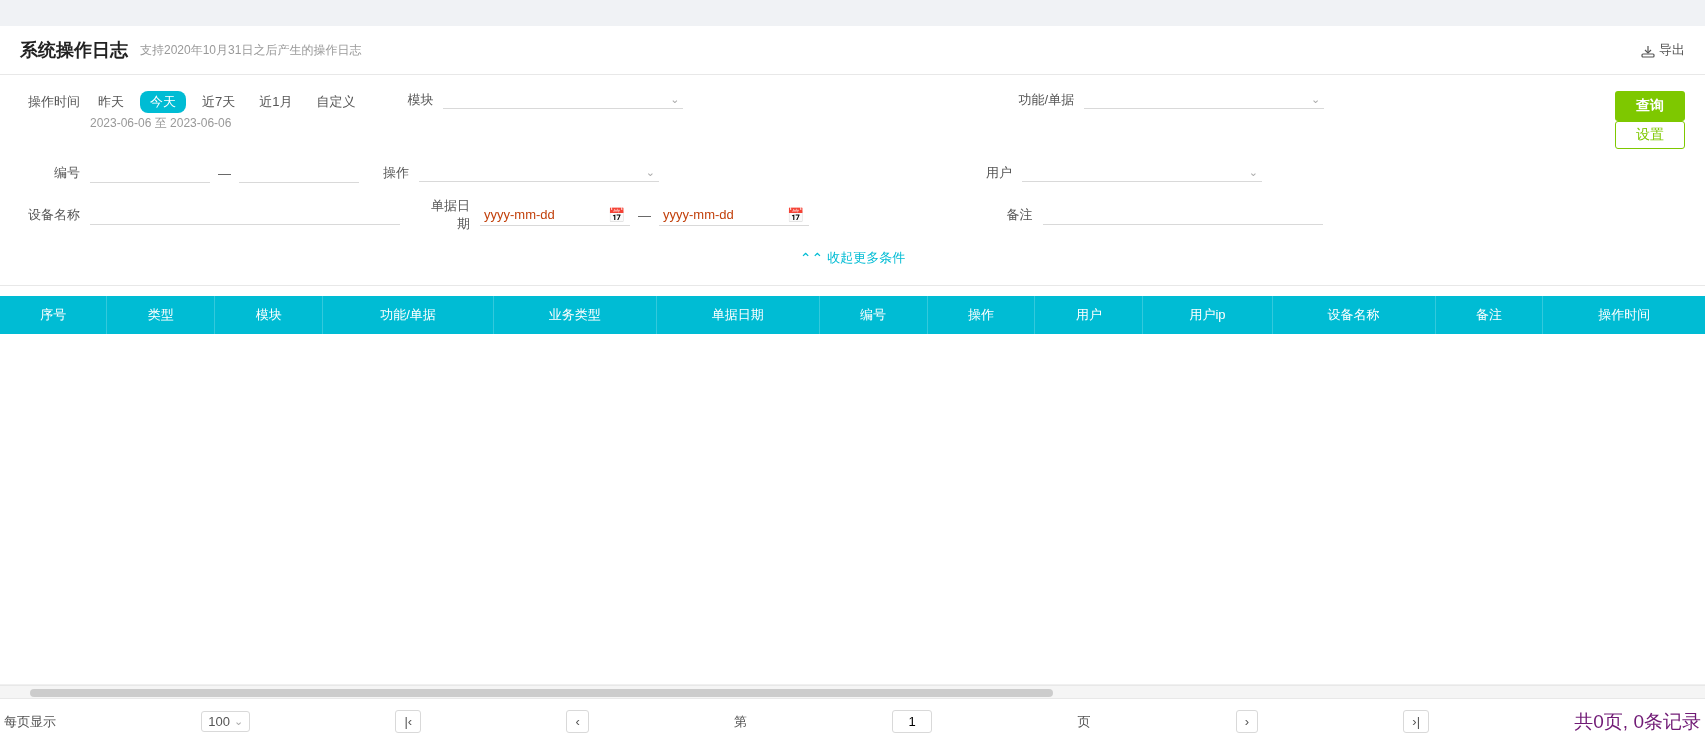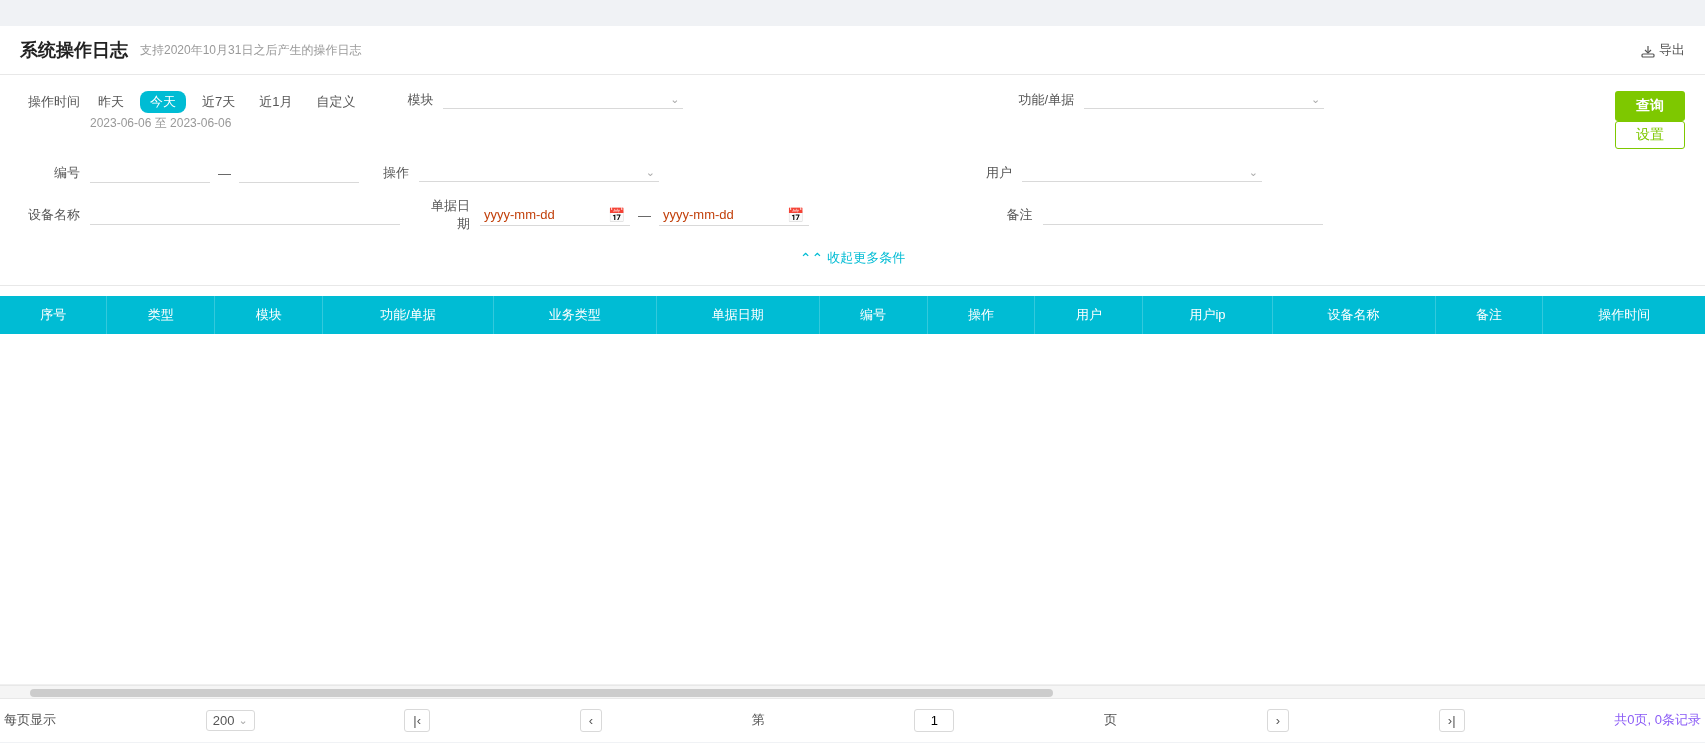--- a/index.html
+++ b/index.html
@@ -260,22 +260,22 @@
     }
     .page-input {
       border: 1px solid #d9d9d9;
       width: 40px;
       text-align: center;
       padding: 3px 4px;
       border-radius: 3px;
       font-size: 13px;
     }
     .total-text {
-      color: #8b5cf6;
-      font-size: 13px;
+      color: #701a75;
+      font-size: 19px;
     }
   </style>
 </head>
 <body>
 
 <div class="page-header">
   <span class="page-title">系统操作日志</span>
   <span class="page-subtitle">支持2020年10月31日之后产生的操作日志</span>
   <button class="export-btn">
     <svg width="14" height="14" viewBox="0 0 14 14" fill="none">
@@ -418,21 +418,21 @@
   </table>
 </div>
 
 <div class="scrollbar-area">
   <div class="scrollbar-thumb"></div>
 </div>
 
 <div class="pagination-bar">
   <span>每页显示</span>
   <div class="page-size-select">
-    <span>200</span>
+    <span>100</span>
     <span style="font-size:11px; color:#aaa;">⌄</span>
   </div>
   <button class="page-nav-btn">|‹</button>
   <button class="page-nav-btn">‹</button>
   <span>第</span>
   <input class="page-input" value="1" style="">
   <span>页</span>
   <button class="page-nav-btn">›</button>
   <button class="page-nav-btn">›|</button>
   <span class="total-text">共0页, 0条记录</span>

